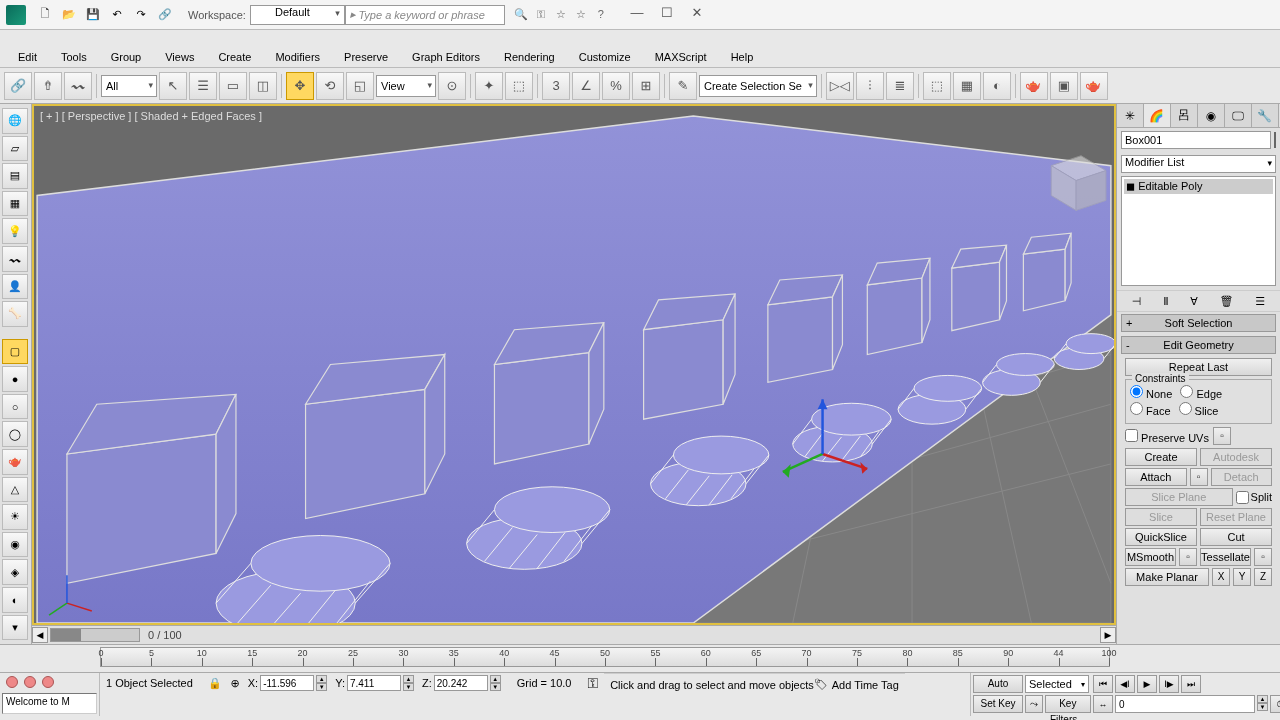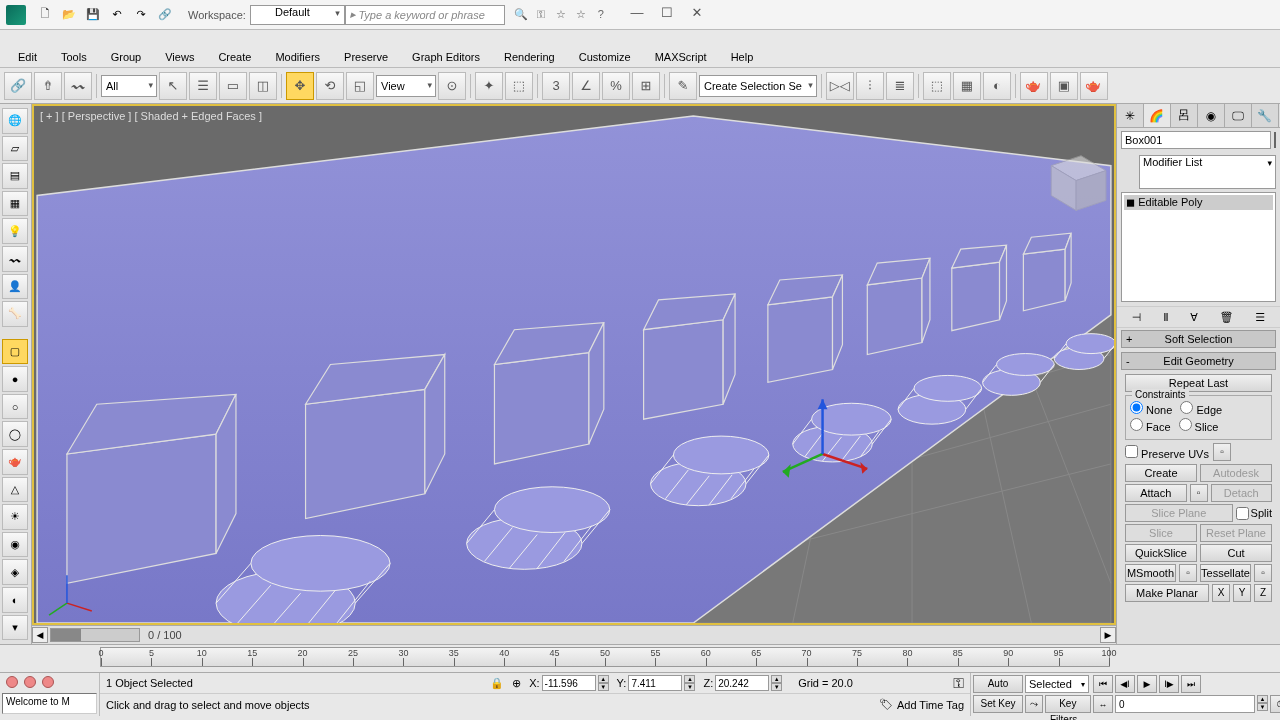--- a/index.html
+++ b/index.html
@@ -38,21 +38,21 @@
 .vp-scroll .track { flex: 0 0 90px; height: 14px; background: #ccc; border: 1px solid #999; margin: 0 2px; position: relative; }
 .vp-scroll .thumb { position: absolute; left: 0; top: 0; width: 30px; height: 12px; background: #888; }
 .vp-scroll .frame-label { margin-left: 6px; color: #444; }
 .right-panel { width: 164px; background: #e0e0e0; border-left: 1px solid #aaa; display: flex; flex-direction: column; overflow: hidden; }
 .rp-tabs { height: 24px; display: flex; border-bottom: 1px solid #aaa; }
 .rp-tab { width: 27px; border-right: 1px solid #aaa; display: flex; align-items: center; justify-content: center; cursor: pointer; background: #d8d8d8; font-size: 12px; }
 .rp-tab.active { background: #e8e8e8; }
 .rp-row { padding: 3px 4px; display:flex; align-items:center; }
 .rp-input { flex: 1; height: 18px; border: 1px solid #999; background: #fff; padding: 0 3px; }
 .rp-color { width: 16px; height: 16px; background: #8b8be8; border: 1px solid #666; margin-left: 3px; }
-.rp-combo { flex:1; height: 34px; border: 1px solid #999; background: #fff; padding: 0 3px; position:relative;margin-left:18px; }
+.rp-combo { flex:1; height: 18px; border: 1px solid #999; background: #fff; padding: 0 3px; position:relative; }
 .rp-combo::after { content: "▾"; position: absolute; right: 3px; top: 2px; font-size: 9px; }
 .rp-stack { height: 110px; background: #fff; border: 1px solid #999; margin: 0 4px; padding: 2px; }
 .rp-stack-item { padding: 1px 2px; background: #ccc; }
 .rp-mini-row { height: 22px; border-top:1px solid #ccc; border-bottom:1px solid #ccc; display:flex; align-items:center; justify-content:space-around; margin-top:4px; padding:0 4px; }
 .rp-rollout-hdr { height: 18px; background: #c8c8c8; border: 1px solid #999; margin: 2px 4px; text-align: center; line-height: 16px; cursor: pointer; position:relative; }
 .rp-rollout-hdr .pm { position:absolute; left:4px; }
 .rp-body { padding: 2px 8px; }
 .rp-btn { height: 18px; border: 1px solid #999; background: linear-gradient(#f0f0f0,#d8d8d8); text-align: center; line-height: 16px; cursor: pointer; }
 .rp-btn.disabled { color: #999; background: #ddd; }
 .rp-fieldset { border: 1px solid #aaa; margin: 3px 0; padding: 3px 4px 4px; position:relative; }
@@ -64,21 +64,21 @@
 .rp-small-btn { width:18px; height:18px; border:1px solid #999; background:linear-gradient(#f0f0f0,#d8d8d8); text-align:center; line-height:16px; font-size:10px; cursor:pointer; }
 .timeline { height: 28px; background: #e8e8e8; border-top: 1px solid #aaa; position: relative; }
 .tl-ruler { position: absolute; left: 100px; right: 170px; top: 2px; height: 20px; background: linear-gradient(#f4f4f4,#ddd); border: 1px solid #999; padding-top:3px; }
 .tl-tick { position: absolute; bottom: 0; width: 1px; height: 8px; background: #666; }
 .tl-ticklbl { position: absolute; bottom: 8px; font-size: 9px; color: #444; transform: translateX(-50%); }
 .statusbar { height: 44px; background: #e8e8e8; border-top: 1px solid #aaa; display: flex; }
 .sb-left { width: 100px; border-right:1px solid #bbb; display:flex; flex-direction:column; }
 .sb-left .sb-lamps { height:18px; display:flex; align-items:center; gap:6px; padding-left:6px; }
 .sb-left .lamp { width:12px; height:12px; border-radius:50%; background:#e88; border:1px solid #a55; }
 .sb-left .welcome { flex:1; border:1px inset #ccc; margin:2px; padding:2px 3px; background:#fff; font-size:10px; white-space:nowrap; overflow:hidden; }
-.sb-mid { flex:1; display:flex; flex-direction:column; }
+.sb-mid { flex:1; display:flex; flex-direction:row; }
 .sb-row1 { height:20px; display:flex; align-items:center; gap:8px; padding:0 6px; }
 .sb-row2 { height:22px; display:flex; align-items:center; padding:0 6px; border-top:1px solid #ccc; }
 .sb-coord { display:flex; align-items:center; gap:2px; }
 .sb-coord input { width:54px; height:16px; border:1px solid #999; padding:0 2px; font-size:10px; }
 .sb-spin { width:11px; height:16px; display:flex; flex-direction:column; }
 .sb-spin div { flex:1; border:1px solid #999; background:#ddd; font-size:6px; text-align:center; line-height:6px; }
 .sb-right { width: 310px; border-left:1px solid #bbb; display:flex; }
 .sb-keys { width:120px; display:flex; flex-direction:column; padding:2px; gap:2px; }
 .sb-key-row { display:flex; gap:2px; align-items:center; }
 .sb-key-btn { height:18px; border:1px solid #999; background:linear-gradient(#f0f0f0,#d8d8d8); text-align:center; line-height:16px; font-size:10px; cursor:pointer; padding:0 4px; }
@@ -489,21 +489,21 @@
       <div class="tl-ticklbl" style="left: 70%;">70</div>
       <div class="tl-tick" style="left: 75%;"></div>
       <div class="tl-ticklbl" style="left: 75%;">75</div>
       <div class="tl-tick" style="left: 80%;"></div>
       <div class="tl-ticklbl" style="left: 80%;">80</div>
       <div class="tl-tick" style="left: 85%;"></div>
       <div class="tl-ticklbl" style="left: 85%;">85</div>
       <div class="tl-tick" style="left: 90%;"></div>
       <div class="tl-ticklbl" style="left: 90%;">90</div>
       <div class="tl-tick" style="left: 95%;"></div>
-      <div class="tl-ticklbl" style="left: 95%;">95</div>
+      <div class="tl-ticklbl" style="left: 95%;">44</div>
       <div class="tl-tick" style="left: 100%;"></div>
       <div class="tl-ticklbl" style="left: 100%;">100</div>
     </div>
 </div>
 
 <div class="statusbar">
   <div class="sb-left">
     <div class="sb-lamps">
         <div class="lamp"></div>
         <div class="lamp"></div>
@@ -534,21 +534,21 @@
           </div>
         </div>
       <div class="sb-coord">
           <span>Z:</span>
           <input value="20.242" style="">
           <div class="sb-spin">
             <div>▲</div>
             <div>▼</div>
           </div>
         </div>
-      <span style="margin-left:8px">Grid = 20.0</span>
+      <span style="margin-left:8px">Grid = 10.0</span>
       <div style="flex:0.3"></div>
       <span style="font-size:14px">⚿</span>
     </div>
     <div class="sb-row2">
       <span>Click and drag to select and move objects</span>
       <div style="flex:1"></div>
       <span>🏷</span>
       <span style="margin-left:4px">Add Time Tag</span>
     </div>
   </div>

